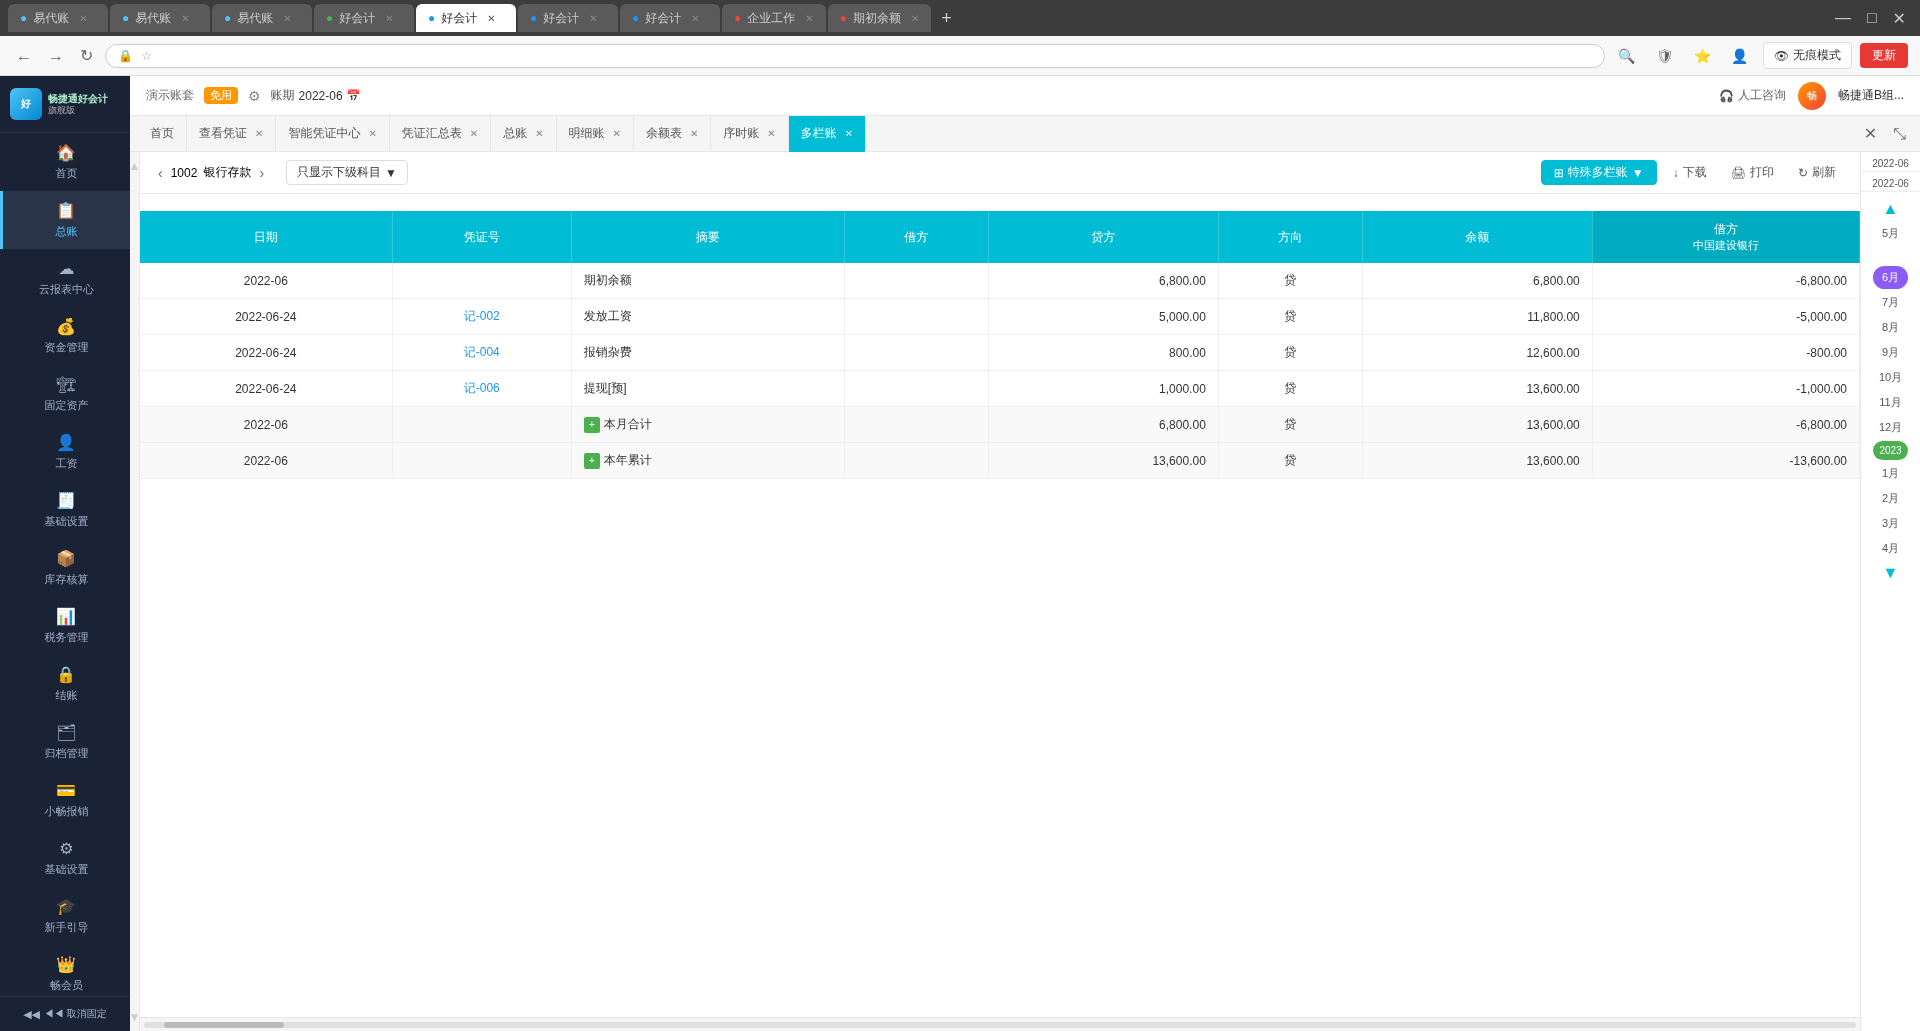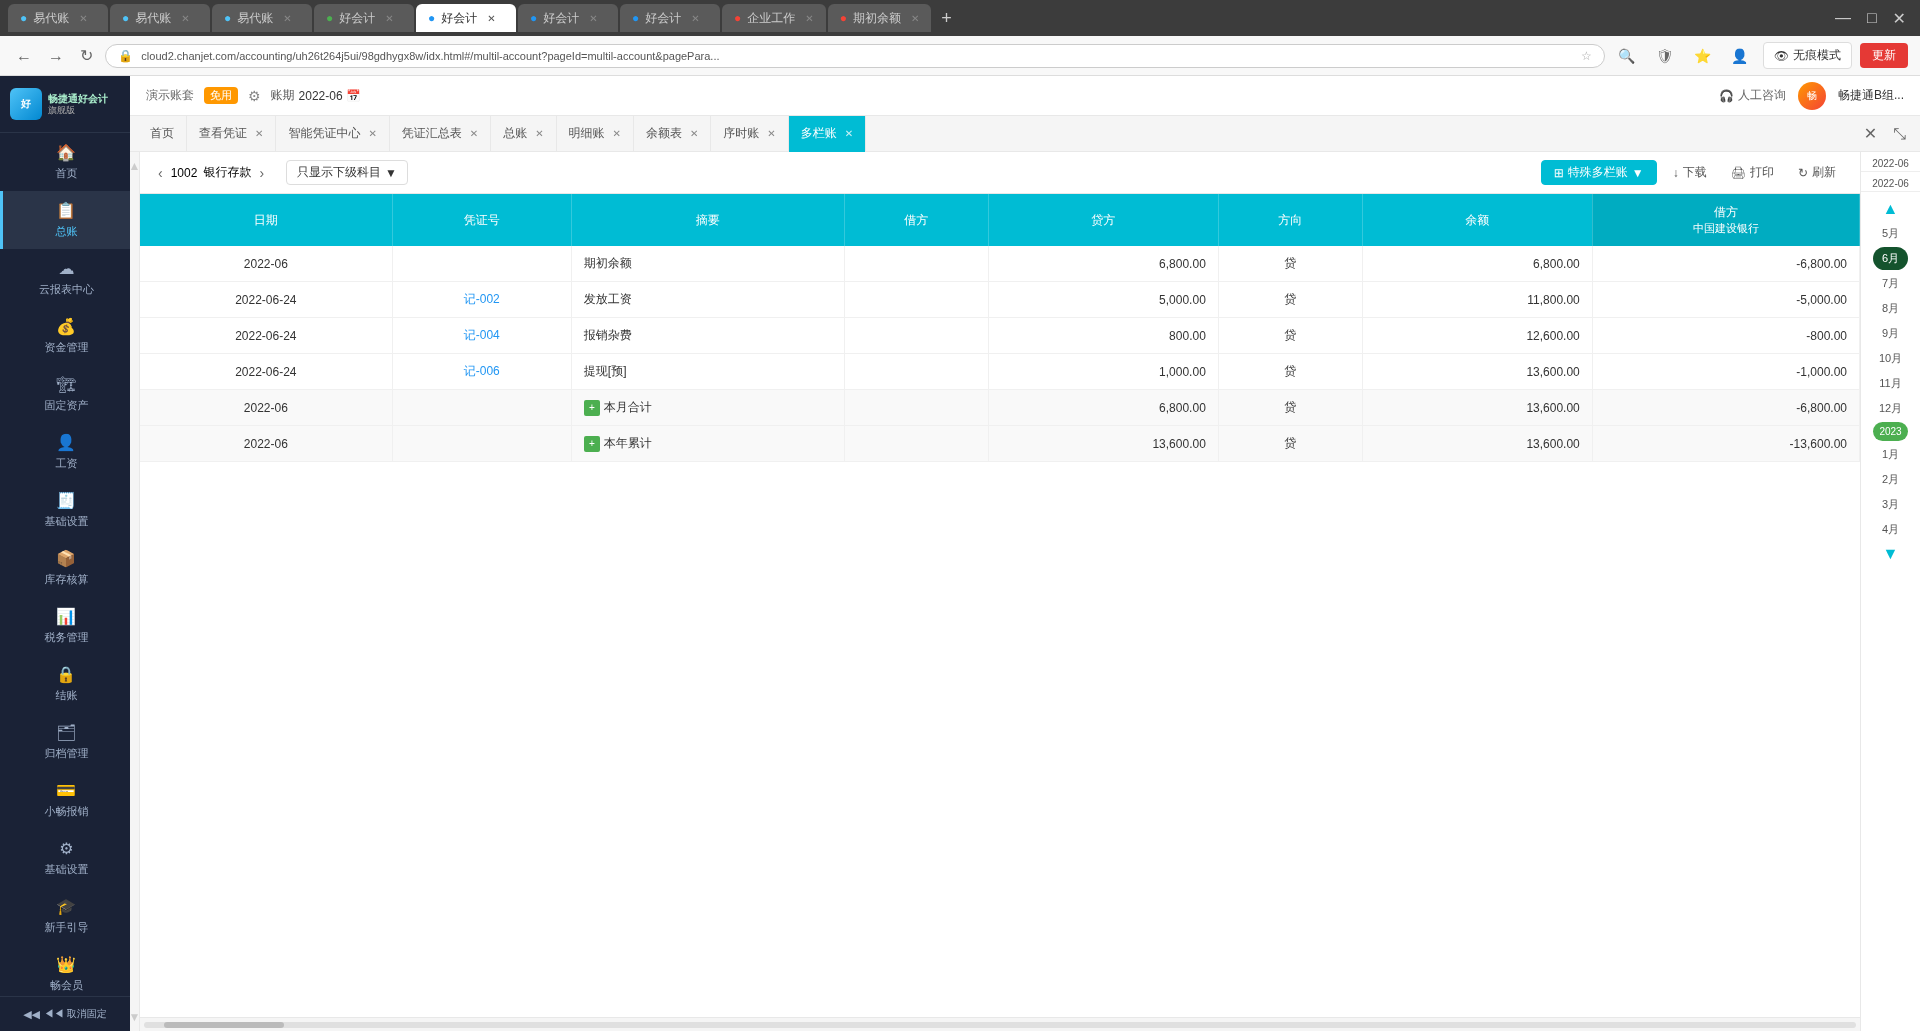--- a/index.html
+++ b/index.html
@@ -73,38 +73,38 @@
     .ledger-toolbar { display: flex; align-items: center; padding: 8px 16px; gap: 12px; border-bottom: 1px solid #e8e8e8; background: white; }
     .account-nav { display: flex; align-items: center; gap: 6px; }
     .account-nav-btn { background: none; border: none; color: #666; cursor: pointer; font-size: 14px; padding: 2px; }
     .filter-dropdown { display: flex; align-items: center; gap: 4px; border: 1px solid #ddd; border-radius: 4px; padding: 3px 10px; cursor: pointer; font-size: 12px; color: #333; margin-left: 8px; }
     .ledger-actions { margin-left: auto; display: flex; align-items: center; gap: 8px; }
     .action-btn-outline { display: flex; align-items: center; gap: 4px; border: 1px solid #00bcd4; color: #00bcd4; border-radius: 4px; padding: 3px 12px; cursor: pointer; font-size: 12px; background: white; }
     .action-btn-outline.active { background: #00bcd4; color: white; }
     .action-btn { display: flex; align-items: center; gap: 4px; color: #555; font-size: 12px; cursor: pointer; padding: 3px 8px; background: none; border: none; }
 
     
-    .ledger-table-container { flex: 1; overflow: auto; }
+    .ledger-table-container { flex: 1; overflow: auto; margin-top: 17px; }
     .ledger-table { width: 100%; border-collapse: collapse; }
     .ledger-table thead tr { background: #00bcd4; }
     .ledger-table thead th { color: white; padding: 10px 12px; font-size: 12px; font-weight: 500; text-align: center; border-right: 1px solid rgba(255,255,255,0.2); white-space: nowrap; }
     .ledger-table thead th.extra-col { background: #00acc1; }
     .ledger-table tbody tr { border-bottom: 1px solid #f0f0f0; }
     .ledger-table tbody td { padding: 9px 12px; font-size: 12px; color: #333; text-align: center; border-right: 1px solid #f0f0f0; }
     .ledger-table tbody td.text-left { text-align: left; }
     .ledger-table tbody td.text-right { text-align: right; }
     .ledger-table tbody td a { color: #2196f3; text-decoration: none; }
     .summary-row td { background: #f9f9f9; font-weight: 500; }
     .summary-icon { display: inline-flex; align-items: center; justify-content: center; width: 16px; height: 16px; background: #4caf50; color: white; border-radius: 2px; font-size: 10px; margin-right: 4px; }
 
     
     .right-panel { width: 60px; background: white; border-left: 1px solid #e8e8e8; display: flex; flex-direction: column; align-items: center; padding-top: 4px; }
     .right-panel-scroll { display: flex; flex-direction: column; align-items: flex-start; gap: 2px; overflow-y: auto; }
     .month-item { font-size: 11px; color: #555; padding: 4px 6px; cursor: pointer; width: 100%; text-align: center; border-radius: 2px; }
-    .month-item.active { background: #14532d; color: white; border-radius: 12px; }
+    .month-item.active { background: #8b5cf6; color: white; border-radius: 12px; margin-top: 19px; }
     .month-item.year-2023 { background: #4caf50; color: white; border-radius: 12px; font-size: 10px; }
     .scroll-arrow { color: #00bcd4; cursor: pointer; font-size: 16px; padding: 4px; }
 
     
     .bottom-scrollbar { height: 14px; background: #f5f5f5; border-top: 1px solid #e8e8e8; display: flex; align-items: center; padding: 0 4px; }
     .scrollbar-track { flex: 1; height: 6px; background: #e0e0e0; border-radius: 3px; position: relative; }
     .scrollbar-thumb { width: 120px; height: 6px; background: #bbb; border-radius: 3px; position: absolute; left: 20px; }
   </style>
 </head>
 <body>
@@ -163,21 +163,20 @@
     <span>✕</span>
   </div>
 </div>
 
 <div class="address-bar">
   <span class="nav-btn">←</span>
   <span class="nav-btn">→</span>
   <span class="nav-btn">↻</span>
   <div class="url-bar">
     <span style="color:#4caf50; font-size:12px">🔒</span>
-    <span class="url-text">cloud2.chanjet.com/accounting/uh26t264j5ui/98gdhygx8w/idx.html#/multil-account?pageId=multil-account&amp;pagePara...</span>
     <span style="color:#aaa">☆</span>
   </div>
   <div class="address-actions">
     <button class="addr-btn">🔍</button>
     <button class="addr-btn">🛡</button>
     <button class="addr-btn">⭐</button>
     <button class="addr-btn">👤</button>
     <button class="wuhen-btn">
       <span>👁</span>
       <span>无痕模式</span>

